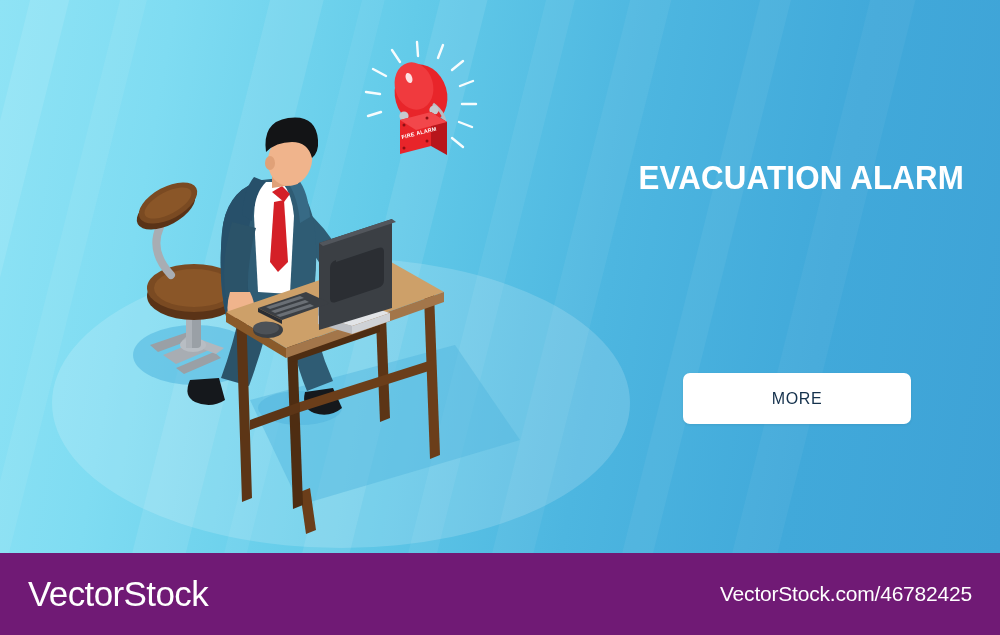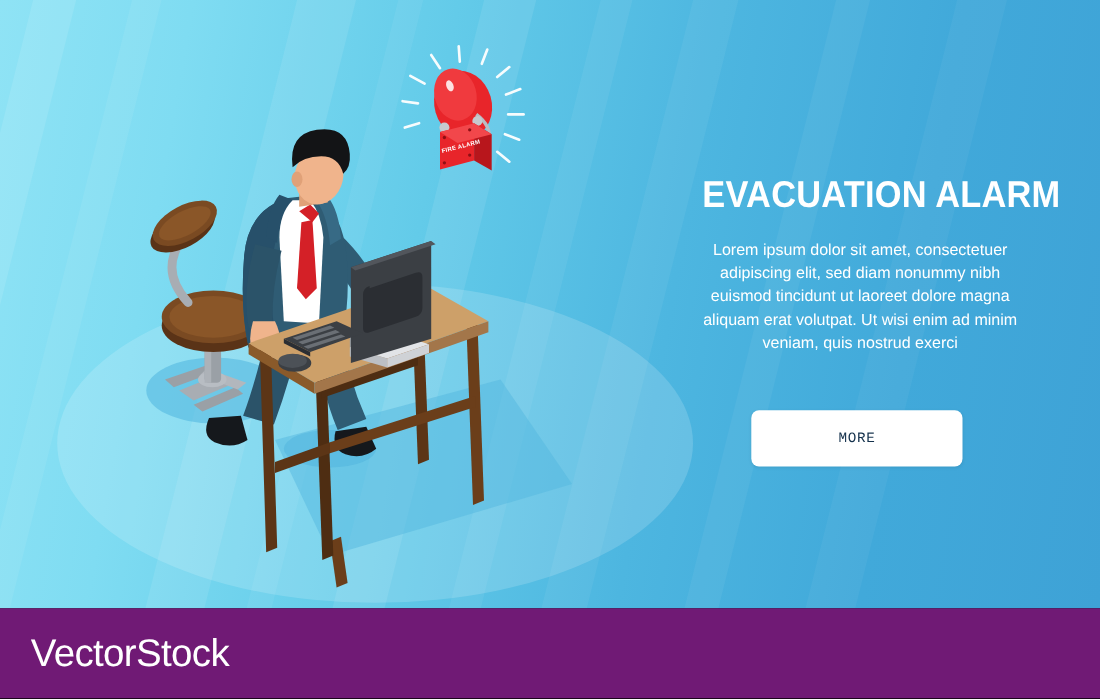--- a/index.html
+++ b/index.html
@@ -34,23 +34,23 @@
   #text-panel { position:absolute; left:626px; top:160px; width:312px; text-align:center; }
   #headline {
     font-size:34px; font-weight:700; color:#ffffff; letter-spacing:.2px;
     line-height:1.05; white-space:nowrap; transform:scaleX(.92); transform-origin:center;
   }
   #body-copy {
     margin-top:22px; font-size:14.6px; line-height:21px; color:#ffffff;
     font-weight:400;
   }
   #more-button {
-    position:absolute; left:57px; top:213px; width:192px; height:51px;
+    position:absolute; left:57px; top:213px; width:228px; height:51px;
     background:#ffffff; border:none; border-radius:7px; cursor:pointer;
-    font-family:Liberation Mono, monospace; font-size:13px; color:#14314c;
+    font-family:Liberation Sans, sans-serif; font-size:16px; color:#14314c;
     letter-spacing:.6px; box-shadow:0 1px 3px rgba(0,0,0,.08);
   }
 
   
   #footer {
     position:absolute; left:0; top:553px; width:1000px; height:82px;
     background:#701a75;
   }
   #wordmark {
     position:absolute; left:28px; top:50%; transform:translateY(-50%);
@@ -205,23 +205,23 @@
         <path d="M276 315 L310 304 L314 306 L280 317 Z"></path>
       </g>
 
       <ellipse cx="268" cy="330" rx="15" ry="8" fill="#3b3f44"></ellipse>
       <ellipse cx="266" cy="328" rx="13" ry="6.5" fill="#4c5157"></ellipse>
 
     </svg>
 
     <div id="text-panel">
       <div id="headline">EVACUATION ALARM</div>
-      <p id="body-copy">Lorem ipsum dolor sit amet, consectetuer adipiscing elit, sed diam nonummy nibh euismod tincidunt ut laoreet dolore magna aliquam erat volutpat. Ut wisi enim ad minim veniam, quis nostrud exerci</p>
       <button id="more-button">MORE</button>
     </div>
 
   </div>
 
   <div id="footer">
     <div id="wordmark">VectorStock</div>
+    <div id="credit">VectorStock.com/46782425</div>
   </div>
 
 </div>
 
 </body></html>

